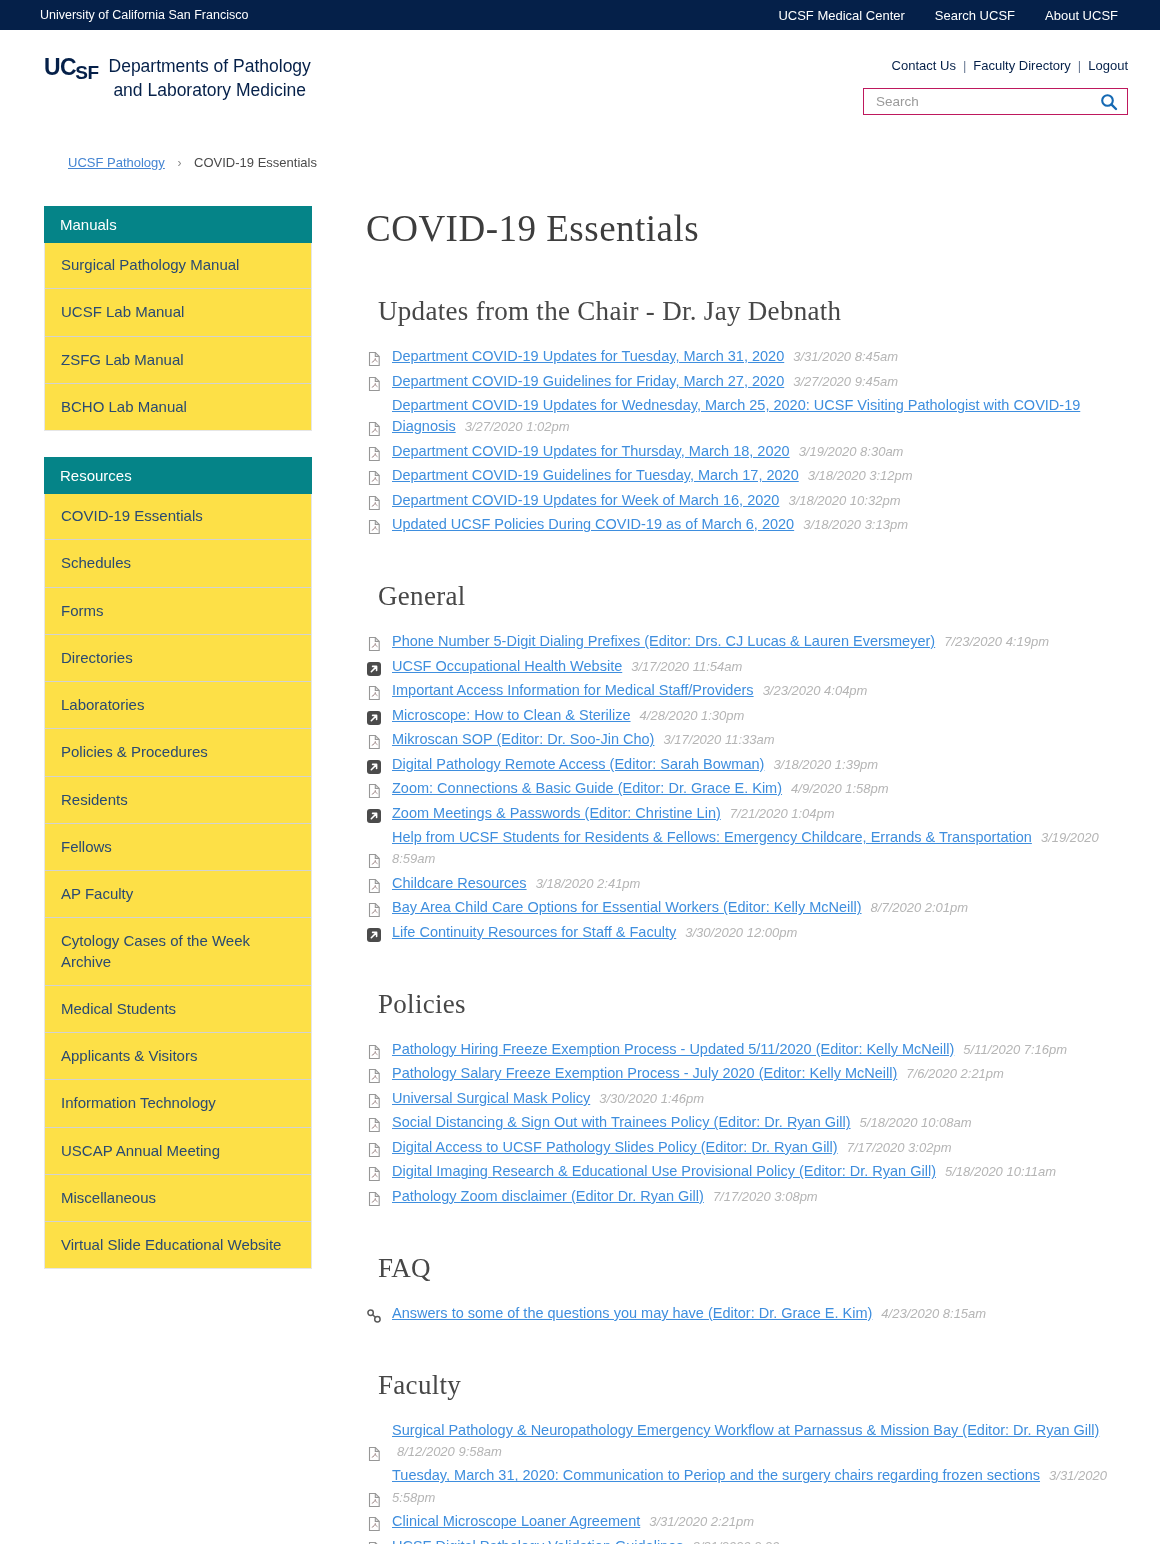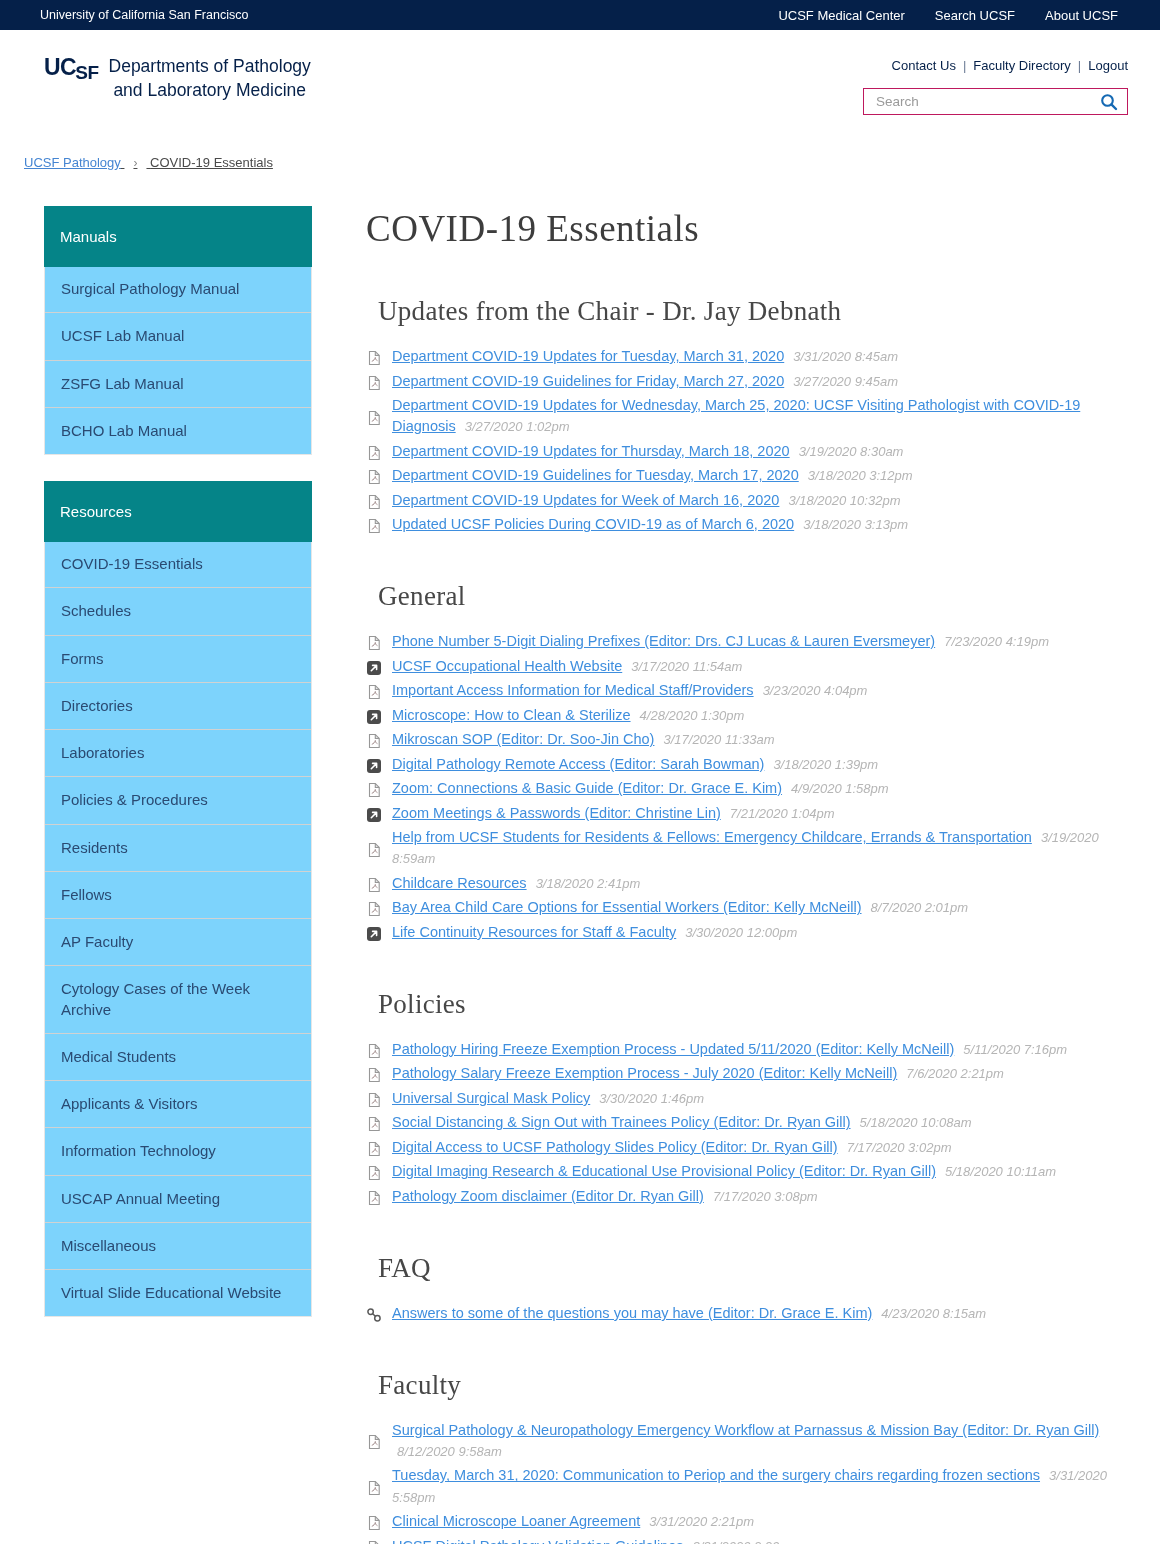--- a/index.html
+++ b/index.html
@@ -43,52 +43,52 @@
     display: flex; align-items: center; padding: 0 8px 0 10px;
   }
   .searchbox input {
     flex: 1; border: none; outline: none; font-size: 13.5px;
     font-family: "Liberation Sans", sans-serif; color: #333; background: transparent;
   }
   .searchbox input::placeholder { color: #9a9a9a; }
   .search-icon { flex: none; cursor: pointer; display: flex; }
 
   
-  .breadcrumb { margin: 22px 44px 0 24px; font-size: 13px; color: #4a4a4a; text-decoration: underline; }
+  .breadcrumb { margin: 22px 44px 0 68px; font-size: 13px; color: #4a4a4a; }
   .breadcrumb a { color: #4585d2; text-decoration: underline; }
   .crumb-sep { color: #8a8a8a; margin: 0 9px; font-size: 12px; }
 
   
   .content { display: flex; align-items: flex-start; padding: 0 44px; margin-top: 36px; gap: 54px; }
 
   
   .sidebar { width: 268px; flex: none; }
   .side-section { margin-bottom: 26px; border: 1px solid #e6e6e6; }
   .side-header {
     background: #058488; color: #fff; font-size: 15px;
-    padding: 22px 16px; margin: -1px; position: relative;
-  }
-  .side-body { background: #7dd3fc; }
+    padding: 10px 16px; margin: -1px; position: relative;
+  }
+  .side-body { background: #fde047; }
   .side-item {
     padding: 13px 16px; font-size: 15px; color: #2a4a72; line-height: 1.35; cursor: pointer;
   }
   .side-item + .side-item { border-top: 1px solid #d2d2d2; }
 
   
   .main { flex: 1; min-width: 0; padding-top: 1px; }
   .page-title {
     font-family: "Liberation Serif", serif; font-weight: 400;
     font-size: 37px; color: #3d3d3d; margin: 0; letter-spacing: 0.5px;
   }
   .section-heading {
     font-family: "Liberation Serif", serif; font-weight: 400;
     font-size: 27px; color: #474747; margin: 46px 0 19px 12px; letter-spacing: 0.3px;
   }
   .doc-list { }
-  .doc-row { display: flex; align-items: center; margin-bottom: 3.5px; }
+  .doc-row { display: flex; align-items: flex-end; margin-bottom: 3.5px; }
   .doc-icon { width: 16px; height: 16px; flex: none; margin: 3px 10px 0 0; display: flex; }
   .doc-text { font-size: 14.5px; line-height: 1.45; }
   .doc-text a { color: #3e8ede; text-decoration: underline; }
   .timestamp { color: #b5b5b5; font-style: italic; font-size: 13px; margin-left: 5px; }
 </style>
 </head>
 <body>
 
 <div class="topbar">
   <a href="#">University of California San Francisco</a>

